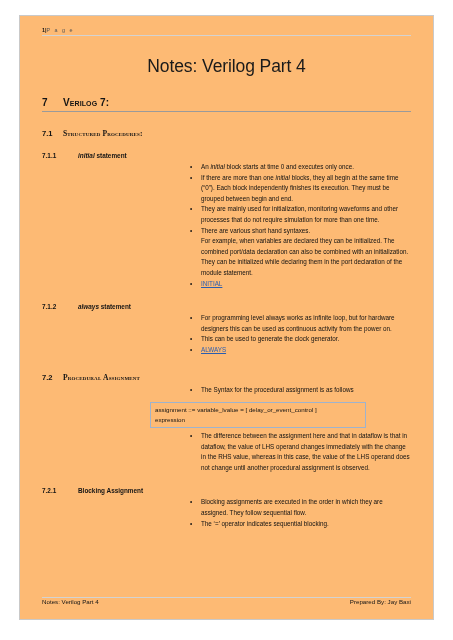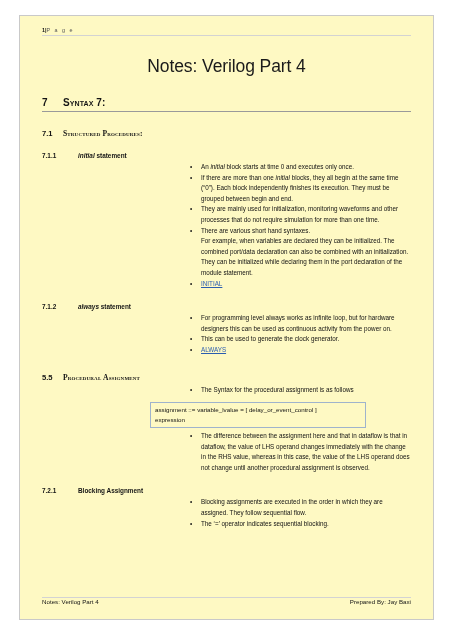--- a/index.html
+++ b/index.html
@@ -13,21 +13,21 @@
     font-family: "Liberation Sans", sans-serif;
     color: #0d0d0d;
     overflow: hidden;
   }
   .page {
     position: absolute;
     left: 19px;
     top: 15px;
     width: 415px;
     height: 605px;
-    background: #fef9c3;
+    background: #fdba74;
     border: 1px solid #c9c9c9;
     box-sizing: border-box;
     overflow: hidden;
   }
   .page-inner {
     position: absolute;
     left: 0; top: 0; right: 0; bottom: 0;
     padding: 11px 22px 0 22px;
     box-sizing: border-box;
   }
@@ -163,21 +163,21 @@
   <div class="page-inner">
 
     <div class="hdr">
       <span class="pnum">1</span><span class="pbar">|</span><span class="pword">P a g e</span>
     </div>
 
     <h1 class="doc-title">Notes: Verilog Part 4</h1>
 
     <div class="h1">
       <span class="num">7</span>
-      <span class="txt">Syntax 7:</span>
+      <span class="txt">Verilog 7:</span>
     </div>
 
     <div class="h2">
       <span class="num">7.1</span>
       <span class="txt">Structured Procedures:</span>
     </div>
 
     <div class="h3">
       <span class="num">7.1.1</span>
       <span class="txt"><i>initial</i><span> statement</span></span>
@@ -196,21 +196,21 @@
       <span class="txt"><i>always</i><span> statement</span></span>
     </div>
 
     <ul class="blist">
         <li><span class="bullet">•</span><span>For programming level always works as infinite loop, but for hardware designers this can be used as continuous activity from the power on.</span></li>
         <li><span class="bullet">•</span><span>This can be used to generate the clock generator.</span></li>
         <li><span class="bullet">•</span><a class="lnk" href="#">ALWAYS</a></li>
       </ul>
 
     <div class="h2">
-      <span class="num">5.5</span>
+      <span class="num">7.2</span>
       <span class="txt">Procedural Assignment</span>
     </div>
 
     <ul class="blist">
         <li><span class="bullet">•</span><span>The Syntax for the procedural assignment is as follows</span></li>
       </ul>
 
     <div class="codebox">
       <div>assignment ::= variable_lvalue = [ delay_or_event_control ]</div>
       <div>expression</div>

